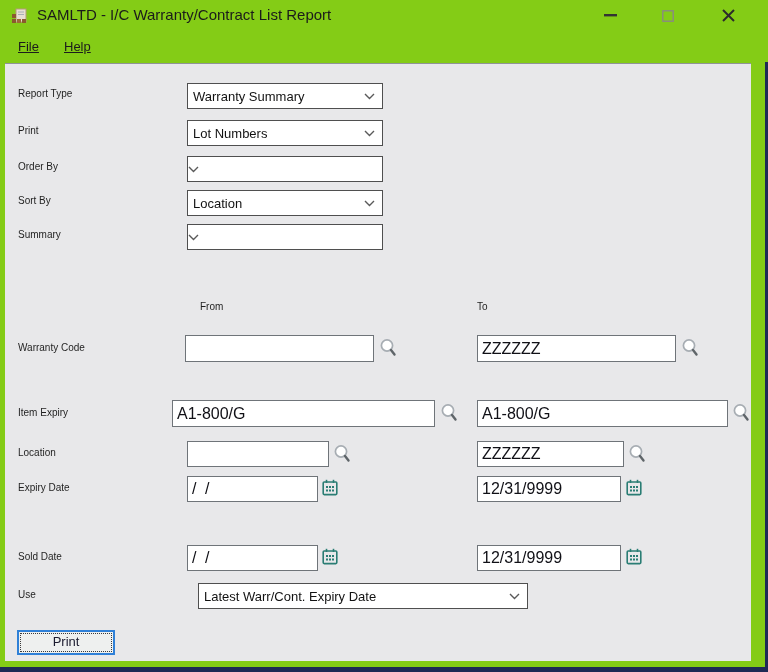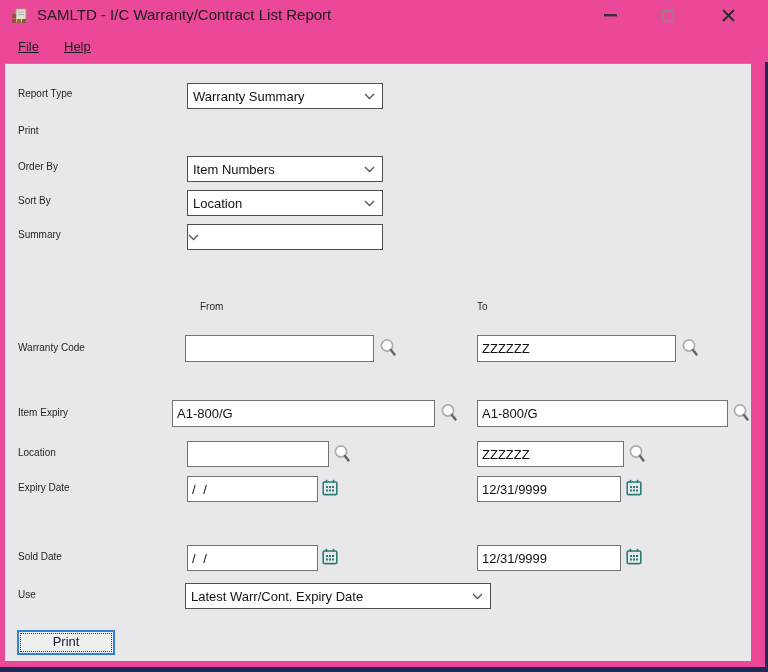--- a/index.html
+++ b/index.html
@@ -1,19 +1,19 @@
 <!DOCTYPE html>
 <html><head>
 <meta charset="utf-8">
 <style>
   * { margin:0; padding:0; box-sizing:border-box; }
   body { font-family:"Liberation Sans", sans-serif; background:#fff; }
   .win {
     position:relative; width:768px; height:672px; overflow:hidden;
-    background:#ec4899; font-family:"Liberation Sans", sans-serif;
+    background:#84cc16; font-family:"Liberation Sans", sans-serif;
   }
   
   .titlebar { position:absolute; left:0; top:0; width:768px; height:33px; }
   .appicon { position:absolute; left:11px; top:8px; width:18px; height:18px; }
   .title { position:absolute; left:37px; top:6px; font-size:15px; color:#1b1b1b; white-space:nowrap; }
   .tbbtn { position:absolute; top:0; width:44px; height:31px; display:flex; align-items:center; justify-content:center; cursor:default; }
   .tbbtn.min { left:588px; } .tbbtn.max { left:646px; } .tbbtn.cls { left:706px; }
   
   .menubar { position:absolute; left:0; top:33px; width:768px; height:29px; }
   .menuitem { position:absolute; top:6px; font-size:13px; color:#1c1c1c; cursor:default;text-decoration:underline; }
@@ -25,21 +25,21 @@
   .navy-right  { position:absolute; left:765px; top:62px; width:3px; height:610px; background:#1e2a55; }
   
   .lbl { position:absolute; font-size:10px; color:#1f1f1f; white-space:nowrap; }
   
   .combo { position:absolute; height:26px; background:#fff; border:1px solid #4f4f4f;
            display:flex; align-items:center; cursor:default; }
   .combo .ctext { font-size:13px; color:#121212; padding-left:5px; white-space:nowrap; flex:1; }
   .combo .chev { margin-right:7px; flex:0 0 auto; }
   
   .tin { position:absolute; height:27px; background:#fff; border:1px solid #6f7479;
-         font-family:"Liberation Sans", sans-serif; font-size:13px; color:#101016; padding:0 4px; }
+         font-family:"Liberation Sans", sans-serif; font-size:16px; color:#101016; padding:0 4px; }
   .tin.date { letter-spacing:2px; }
   .pick { position:absolute; width:20px; height:20px; cursor:pointer; }
   
   .btn { position:absolute; font-size:13px; color:#1a1a2e; text-align:center; cursor:default; }
   .btn-print { left:17px; top:630px; width:98px; height:25px; background:#eef0ef;
                border:2px solid #2f80d7; outline:1px dotted #3a3a3a; outline-offset:-4px;
                line-height:20px; }
   .btn-close { left:653px; top:629px; width:87px; height:25px; background:#eef0ef;
                border:1px solid #9d9d9d; line-height:23px; }
 </style>
@@ -90,24 +90,29 @@
 
   <span class="lbl" style="left:18px;top:88px">Report Type</span>
   <div class="combo" style="left:187px;top:83px;width:196px">
     <span class="ctext">Warranty Summary</span>
     <svg class="chev" width="11" height="7" viewBox="0 0 11 7">
         <polyline points="1,1 5.5,5.5 10,1" fill="none" stroke="#5a5a5a" stroke-width="1.4"></polyline>
       </svg>
   </div>
 
   <span class="lbl" style="left:18px;top:125px">Print</span>
+  <div class="combo" style="left:187px;top:120px;width:196px">
+    <span class="ctext">Lot Numbers</span>
+    <svg class="chev" width="11" height="7" viewBox="0 0 11 7">
+        <polyline points="1,1 5.5,5.5 10,1" fill="none" stroke="#5a5a5a" stroke-width="1.4"></polyline>
+      </svg>
+  </div>
 
   <span class="lbl" style="left:18px;top:161px">Order By</span>
   <div class="combo" style="left:187px;top:156px;width:196px">
-    <span class="ctext">Item Numbers</span>
     <svg class="chev" width="11" height="7" viewBox="0 0 11 7">
         <polyline points="1,1 5.5,5.5 10,1" fill="none" stroke="#5a5a5a" stroke-width="1.4"></polyline>
       </svg>
   </div>
 
   <span class="lbl" style="left:18px;top:195px">Sort By</span>
   <div class="combo" style="left:187px;top:190px;width:196px">
     <span class="ctext">Location</span>
     <svg class="chev" width="11" height="7" viewBox="0 0 11 7">
         <polyline points="1,1 5.5,5.5 10,1" fill="none" stroke="#5a5a5a" stroke-width="1.4"></polyline>
@@ -226,21 +231,21 @@
         <rect x="4" y="7" width="2" height="2" fill="#2a7d74"></rect>
         <rect x="7" y="7" width="2" height="2" fill="#2a7d74"></rect>
         <rect x="10" y="7" width="2" height="2" fill="#2a7d74"></rect>
         <rect x="4" y="10.5" width="2" height="2" fill="#2a7d74"></rect>
         <rect x="7" y="10.5" width="2" height="2" fill="#2a7d74"></rect>
         <rect x="10" y="10.5" width="2" height="2" fill="#2a7d74"></rect>
       </svg>
   </span>
 
   <span class="lbl" style="left:18px;top:589px">Use</span>
-  <div class="combo" style="left:185px;top:583px;width:306px;height:26px">
+  <div class="combo" style="left:198px;top:583px;width:330px;height:26px">
     <span class="ctext">Latest Warr/Cont. Expiry Date</span>
     <svg class="chev" width="11" height="7" viewBox="0 0 11 7">
         <polyline points="1,1 5.5,5.5 10,1" fill="none" stroke="#5a5a5a" stroke-width="1.4"></polyline>
       </svg>
   </div>
 
   <div class="btn btn-print">Print</div>
 
 </div>
 

